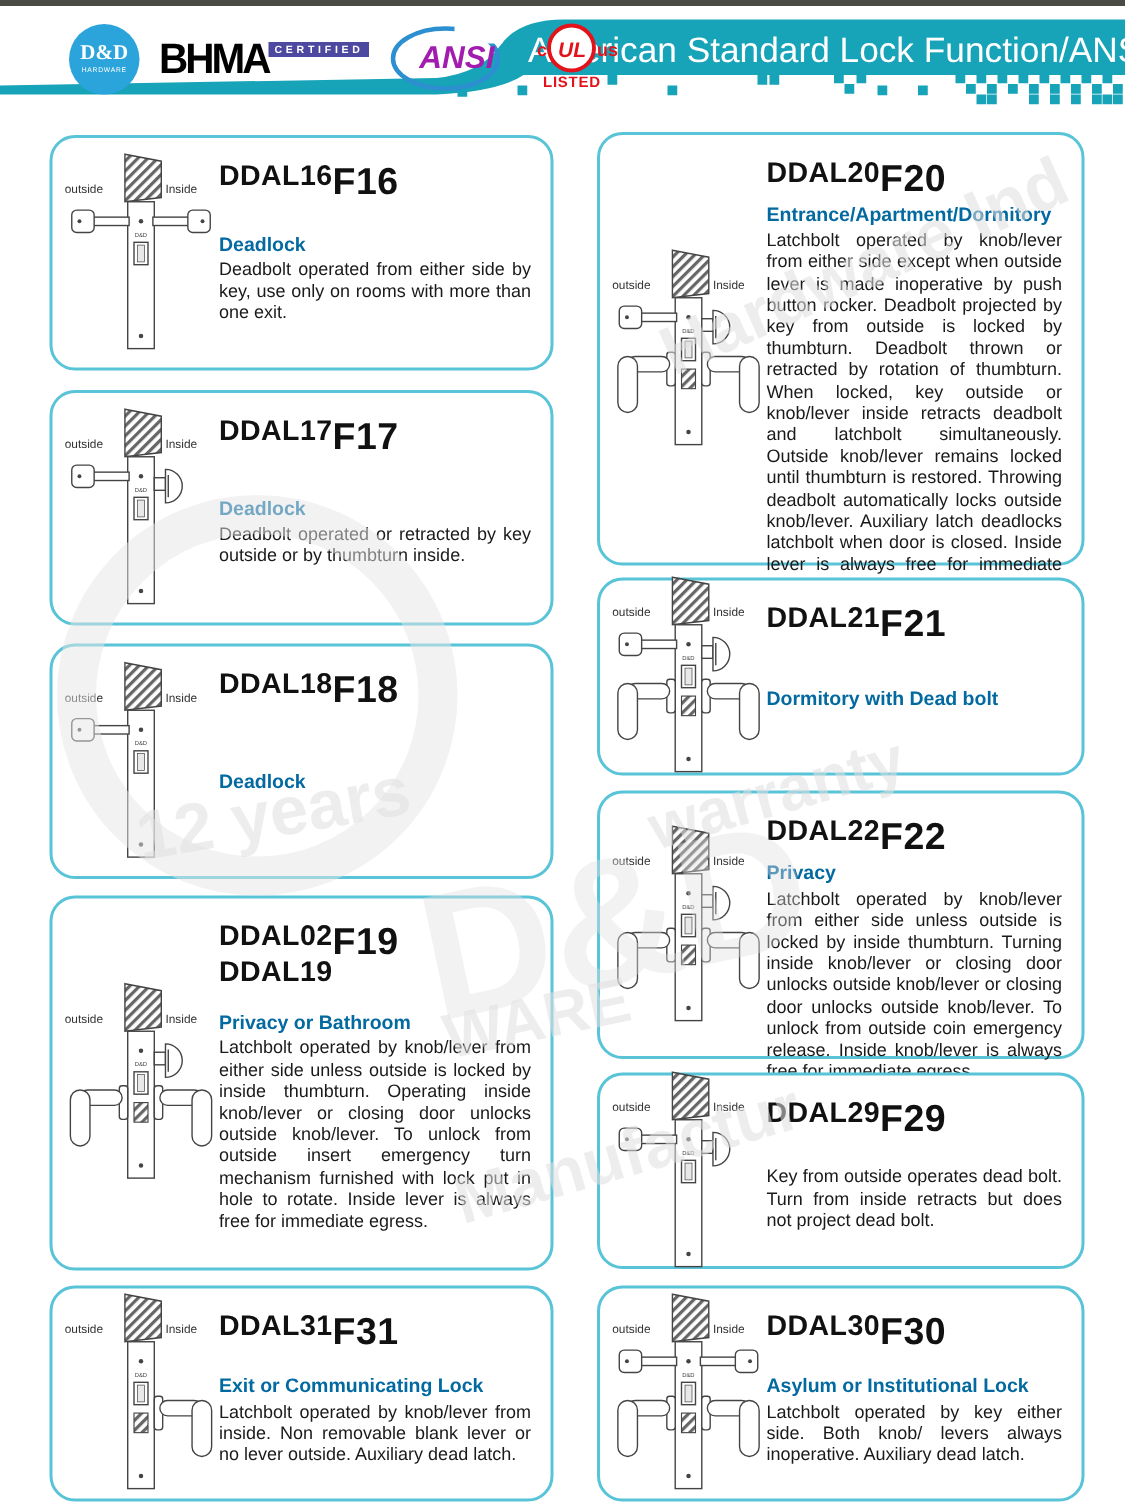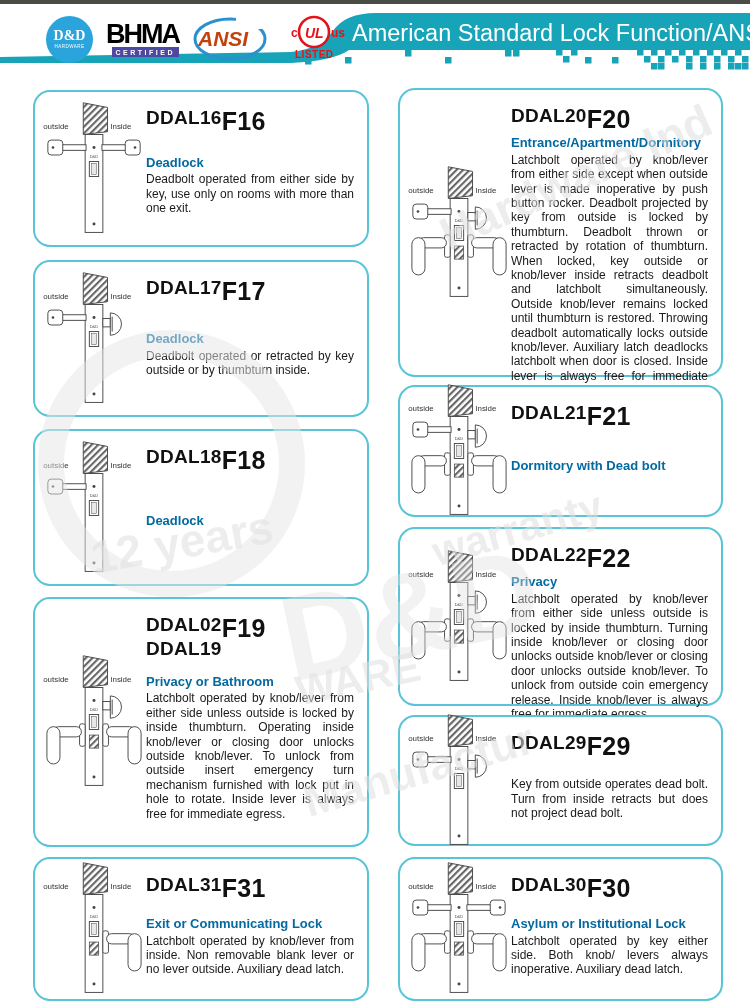--- a/index.html
+++ b/index.html
@@ -10,29 +10,29 @@
   
   .banner-svg{position:absolute;top:0;left:0;}
   .banner-title{position:absolute;left:352px;top:16px;width:392px;height:34px;
         line-height:34px;text-align:center;color:#fff;font-size:23.5px;font-weight:normal;
         white-space:nowrap;letter-spacing:0px;}
   .logos{position:absolute;top:14px;left:46px;height:50px;display:flex;align-items:center;gap:13px;}
   .logo-dd{width:47px;height:47px;border-radius:50%;background:#2ba4dc;color:#fff;
         display:flex;flex-direction:column;align-items:center;justify-content:center;}
   .logo-dd .dd-name{font-family:"Liberation Serif",serif;font-weight:bold;font-size:14px;line-height:14px;}
   .logo-dd .dd-sub{font-size:4.5px;letter-spacing:.5px;margin-top:1px;}
-  .logo-bhma{display:flex;flex-direction:column;align-items:flex-end;}
+  .logo-bhma{display:flex;flex-direction:row;align-items:flex-start;}
   .logo-bhma .bhma-name{font-weight:bold;font-size:27px;line-height:24px;letter-spacing:-2px;
         color:#000;transform:scaleY(1.05);}
   .logo-bhma .bhma-sub{background:#4e49a0;color:#fff;font-size:7px;font-weight:bold;
         letter-spacing:2.5px;padding:2px 4px 1px 4px;margin-top:1px;}
   .logo-ansi{position:relative;width:76px;height:44px;}
   .logo-ansi svg{position:absolute;top:0;left:0;}
-  .logo-ansi .ansi-name{position:absolute;top:10px;left:6px;font-size:21px;font-weight:bold;
-        font-style:italic;color:#c2410c;background:transparent;letter-spacing:0;}
+  .logo-ansi .ansi-name{position:absolute;top:10px;left:20px;font-size:21px;font-weight:bold;
+        font-style:italic;color:#a21caf;background:transparent;letter-spacing:0;}
   .logo-ul{position:relative;width:66px;height:52px;}
 
   
   .card{position:absolute;box-sizing:border-box;background:#fff;border:2px solid #59c4d8;
         border-radius:17px;display:flex;align-items:center;padding:8px 13px 8px 7px;z-index:2;}
   .card .diagram{flex:0 0 104px;display:flex;justify-content:center;text-decoration:underline;}
   .card .content{flex:1 1 auto;align-self:stretch;display:flex;flex-direction:column;min-width:0;}
   .sp-a{flex:1 1 4px;}
   .sp-b{flex:1.3 1 4px;}
   .title-row{display:flex;align-items:flex-start;margin-top:6px;}

